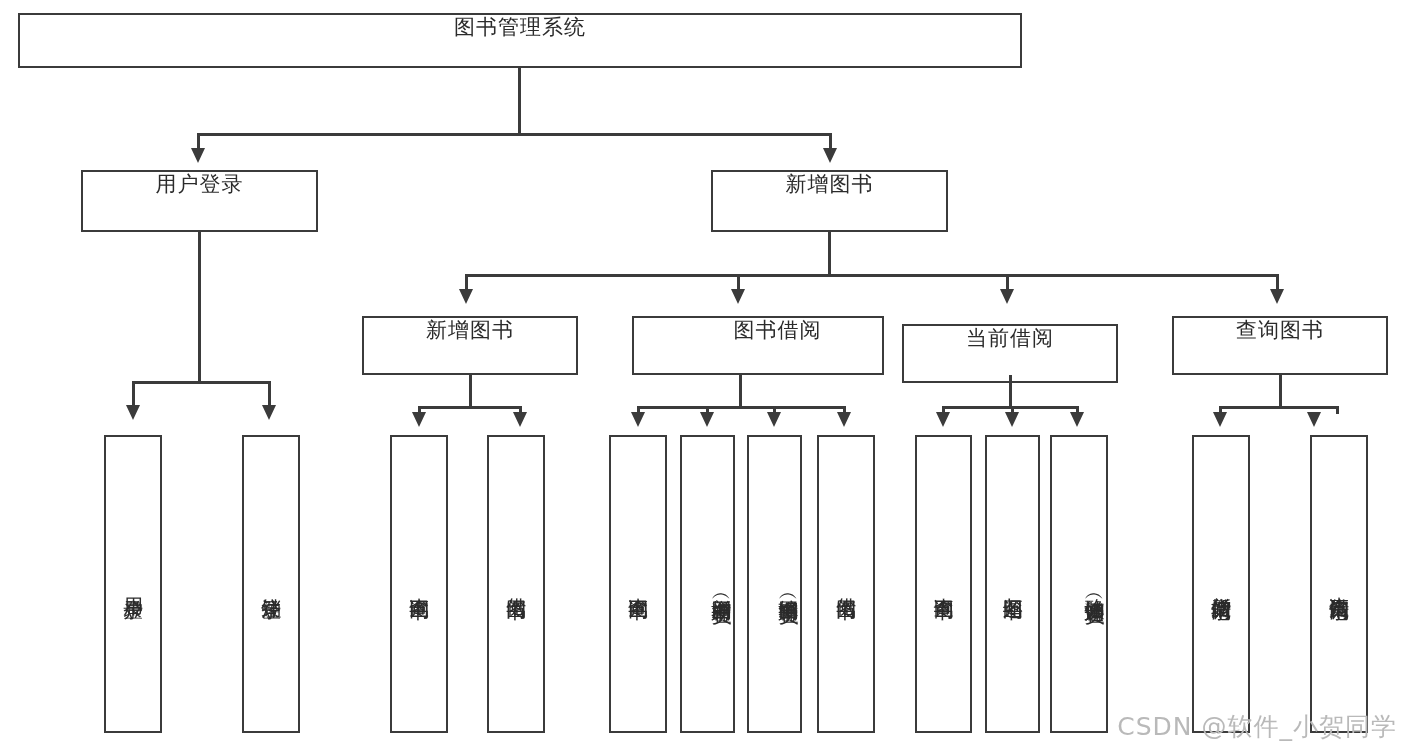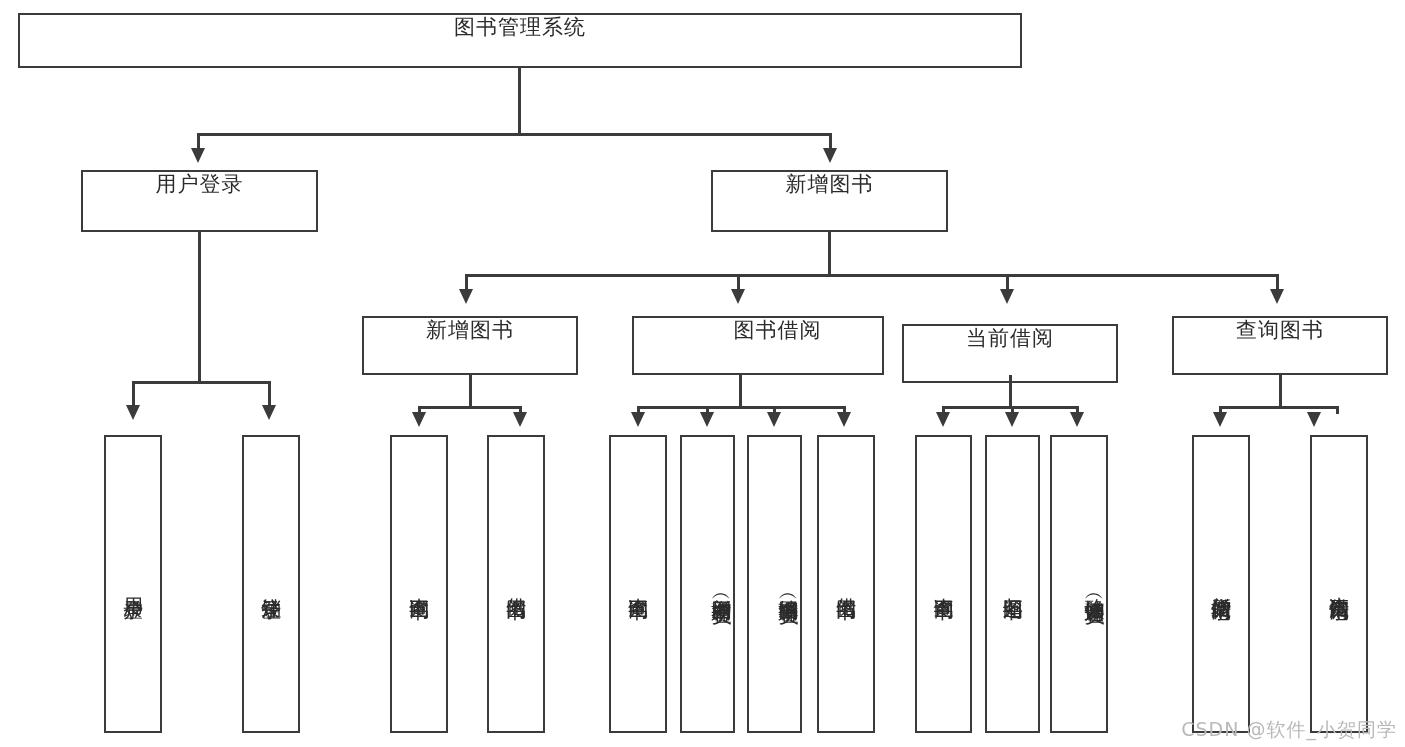--- a/index.html
+++ b/index.html
@@ -52,21 +52,21 @@
     position:absolute;
     width:0;height:0;
     border-left:7px solid transparent;
     border-right:7px solid transparent;
     border-top:15px solid #3b3b3b;
   }
   #watermark{
     position:absolute;
     right:8px;
     bottom:4px;
-    font-size:19px;
+    font-size:25px;
     color:#b9b9b9;
     letter-spacing:1px;
     white-space:nowrap;
     pointer-events:none;
   }
 </style>
 </head>
 <body>
 
 <div id="root-canvas">

